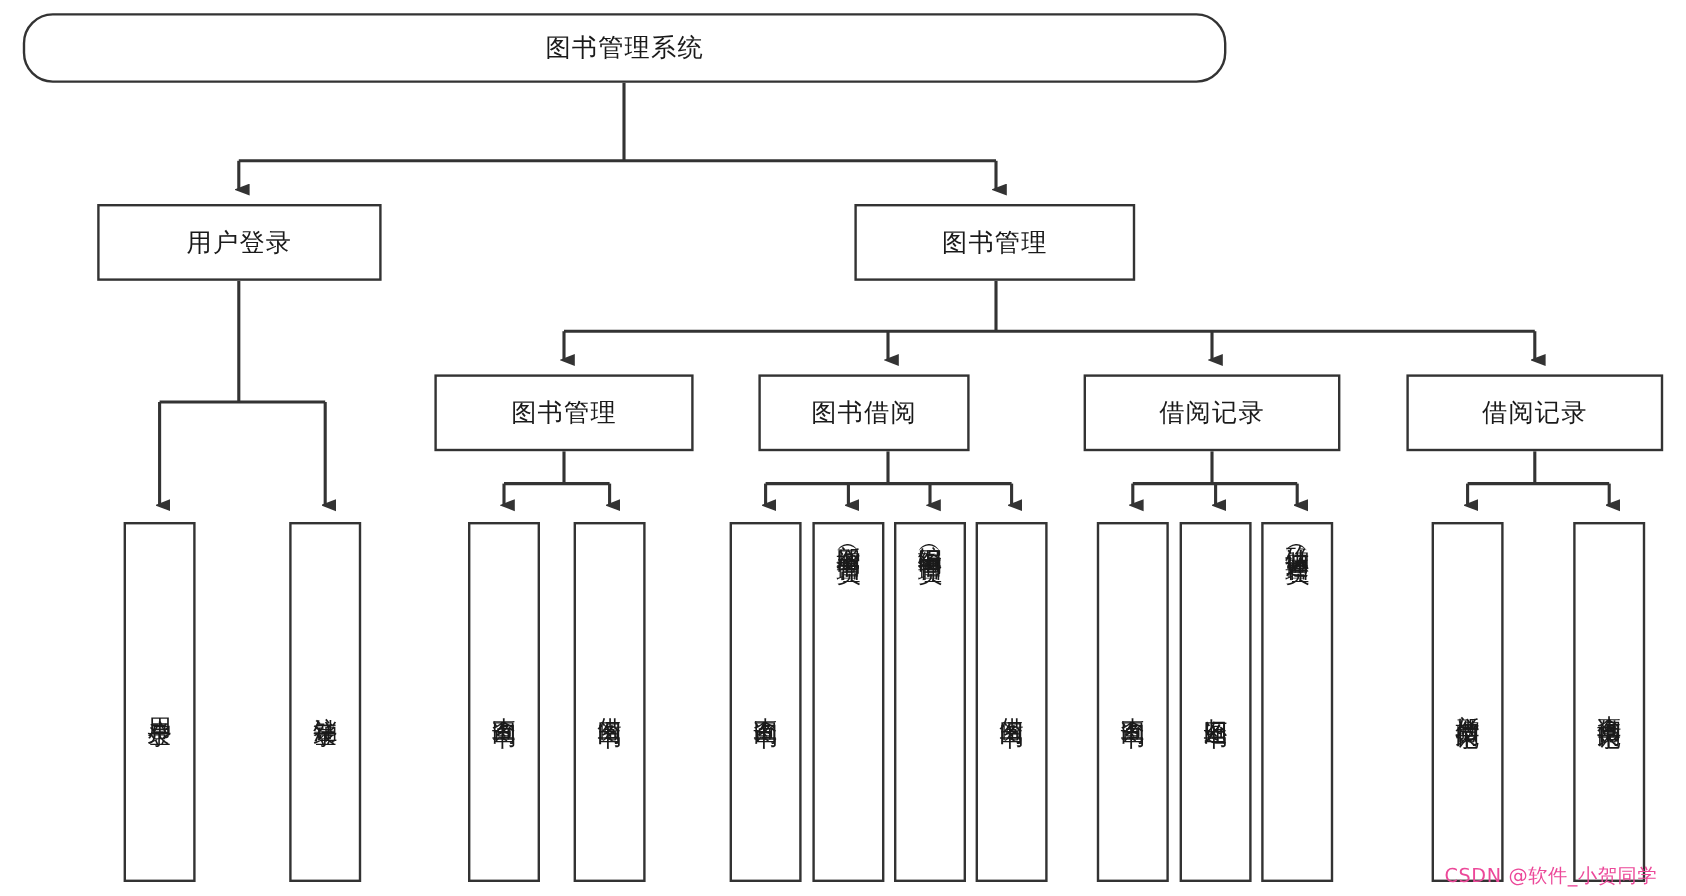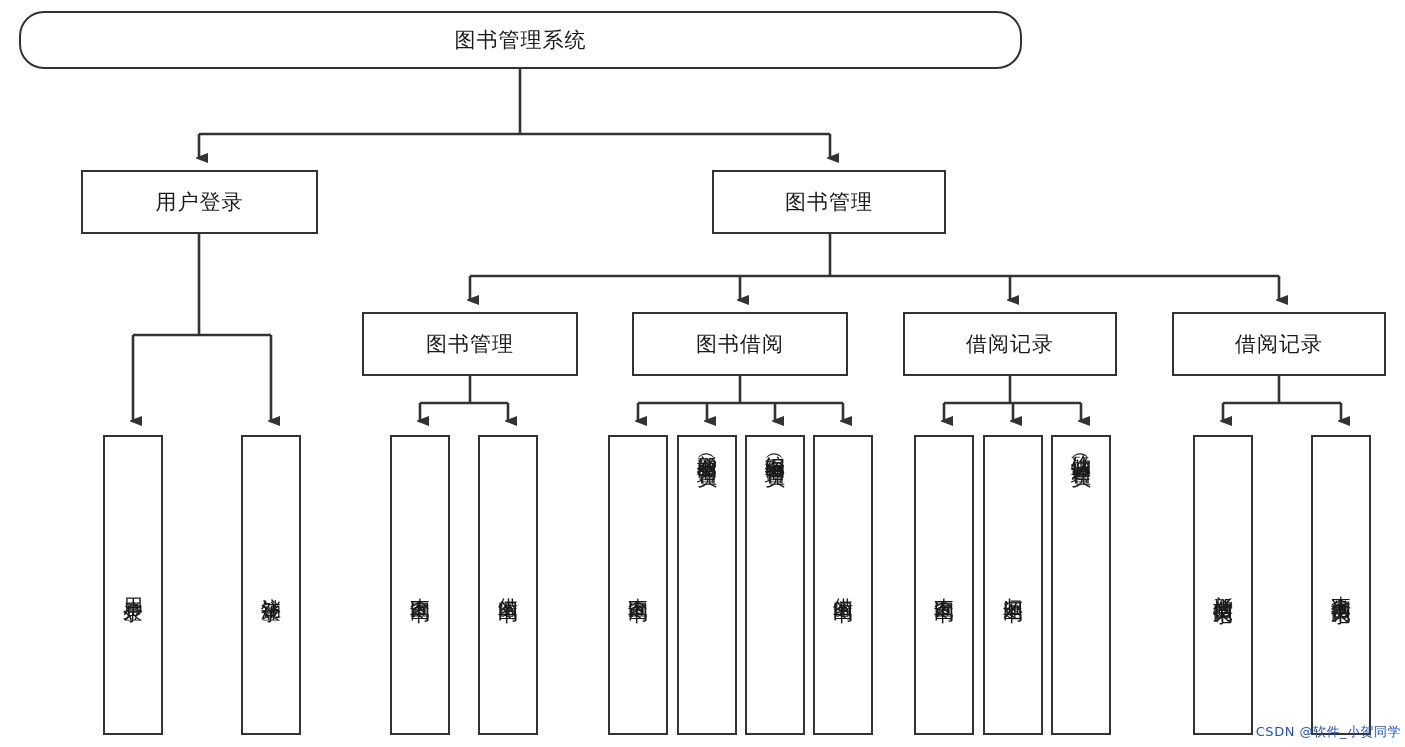--- a/index.html
+++ b/index.html
@@ -52,24 +52,24 @@
     writing-mode: vertical-rl;
     text-orientation: upright;
     font-size: 20px;
     line-height: 1.45;
     letter-spacing: 2px;
     white-space: nowrap;
     padding-top: 2px;
   }
   #watermark {
     position: absolute;
-    right: 4px;
+    right: 24px;
     bottom: 6px;
-    font-size: 13px;
-    color: #1d4ed8;
+    font-size: 16px;
+    color: #ec4899;
     letter-spacing: 0.5px;
     white-space: nowrap;
   }
 </style>
 </head>
 <body>
 
 <div id="canvas">
 
   <svg class="edges" viewBox="0 0 1405 747" xmlns="http://www.w3.org/2000/svg">
@@ -130,21 +130,21 @@
   <div class="node" style="left:81px; top:170px; width:237px; height:64px;">
     <span class="node-label">用户登录</span>
   </div>
   <div class="node" style="left:712px; top:170px; width:234px; height:64px;">
     <span class="node-label">图书管理</span>
   </div>
 
   <div class="node" style="left:362px; top:312px; width:216px; height:64px;">
     <span class="node-label">图书管理</span>
   </div>
-  <div class="node" style="left:632px; top:312px; width:216px; height:64px;">
+  <div class="node" style="left:632px; top:312px; width:176px; height:64px;">
     <span class="node-label">图书借阅</span>
   </div>
   <div class="node" style="left:903px; top:312px; width:214px; height:64px;">
     <span class="node-label">借阅记录</span>
   </div>
   <div class="node" style="left:1172px; top:312px; width:214px; height:64px;">
     <span class="node-label">借阅记录</span>
   </div>
 
   <div class="node vertical" style="left:103px; top:435px; width:60px; height:300px;">

